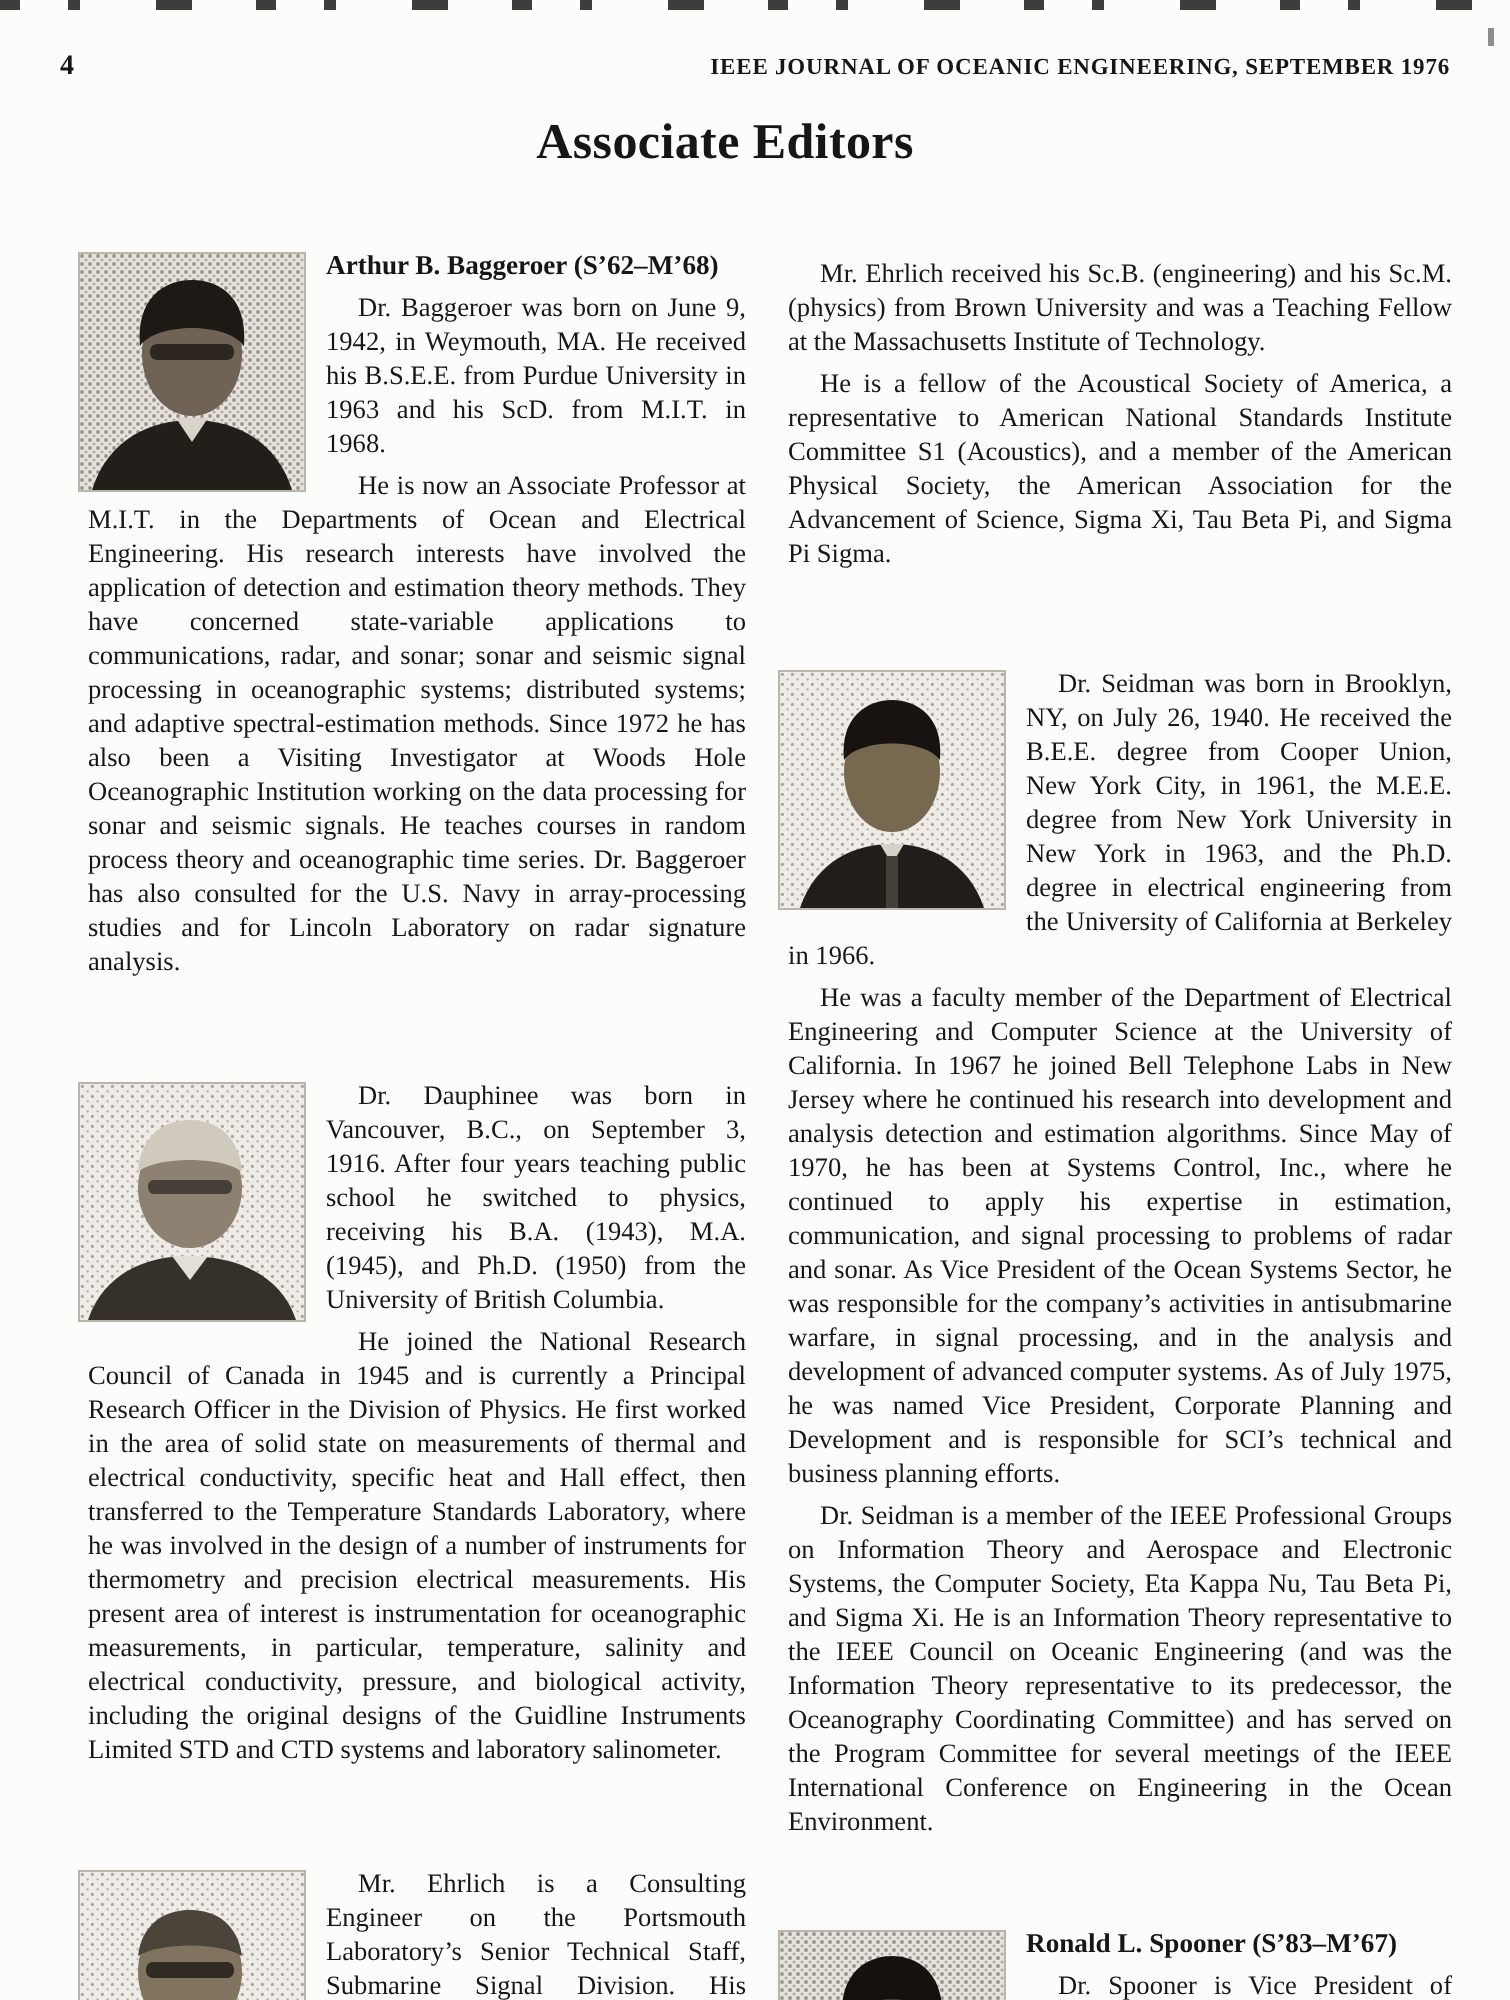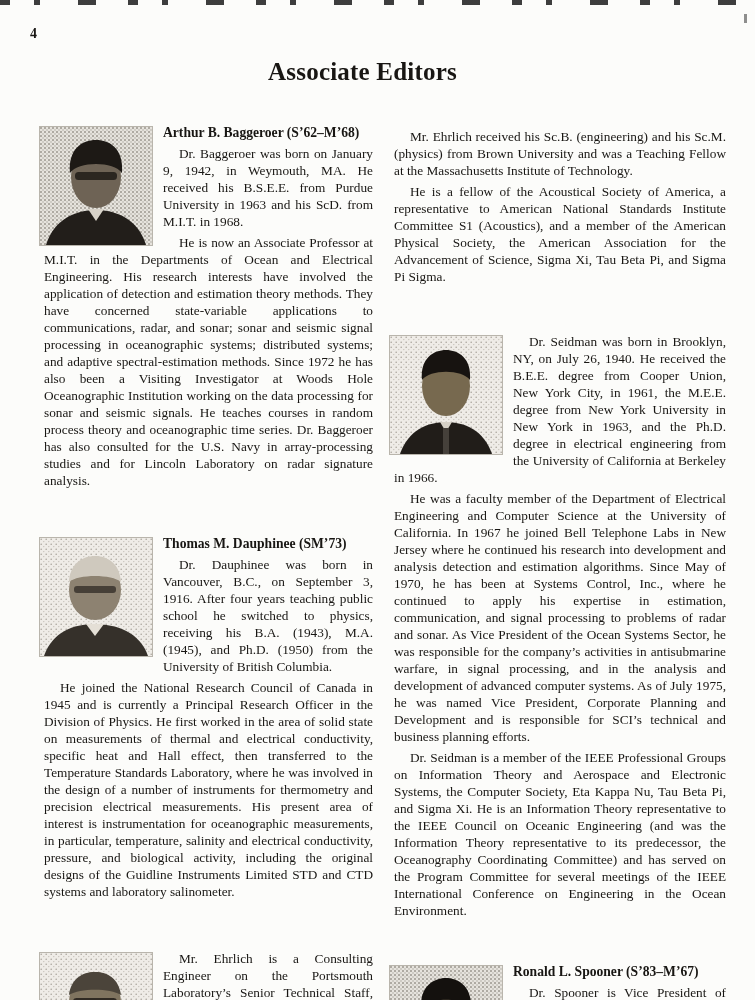--- a/index.html
+++ b/index.html
@@ -84,58 +84,58 @@
     </pattern>
   </defs>
 </svg>
 
 <div class="page">
   <div class="scan-noise-top"></div>
   <div class="scan-noise-dot"></div>
 
   <div class="header">
     <span class="page-number">4</span>
+    <span class="journal-title">IEEE JOURNAL OF OCEANIC ENGINEERING, SEPTEMBER 1976</span>
   </div>
 
   <h1 class="page-title">Associate Editors</h1>
 
   <div class="columns">
 
     <div class="col">
 
       <section class="bio">
         <div class="photo">
           <svg width="112" height="118" viewBox="0 0 112 118">
             <rect width="112" height="118" fill="url(#htA)"></rect>
             <path d="M6 118 C14 92 36 83 56 83 C76 83 98 92 106 118 Z" fill="#221e1a"></path>
             <ellipse cx="56" cy="50" rx="25" ry="31" fill="#6e6355"></ellipse>
             <path d="M30 46 C28 22 42 13 56 13 C70 13 84 22 82 46 C74 34 38 34 30 46 Z" fill="#1d1915"></path>
             <rect x="35" y="45" width="42" height="8" rx="3.5" fill="#231f1b" opacity="0.9"></rect>
             <path d="M48 82 L56 94 L64 82 Z" fill="#d8d3c9"></path>
           </svg>
         </div>
         <h3 class="bio-name">Arthur B. Baggeroer (S’62–M’68)</h3>
-        <p class="bio-text">Dr. Baggeroer was born on January 9, 1942, in Weymouth, MA. He received his B.S.E.E. from Purdue University in 1963 and his ScD. from M.I.T. in 1968.</p>
+        <p class="bio-text">Dr. Baggeroer was born on June 9, 1942, in Weymouth, MA. He received his B.S.E.E. from Purdue University in 1963 and his ScD. from M.I.T. in 1968.</p>
         <p class="bio-text">He is now an Associate Professor at M.I.T. in the Departments of Ocean and Electrical Engineering. His research interests have involved the application of detection and estimation theory methods. They have concerned state-variable applications to communications, radar, and sonar; sonar and seismic signal processing in oceanographic systems; distributed systems; and adaptive spectral-estimation methods. Since 1972 he has also been a Visiting Investigator at Woods Hole Oceanographic Institution working on the data processing for sonar and seismic signals. He teaches courses in random process theory and oceanographic time series. Dr. Baggeroer has also consulted for the U.S. Navy in array-processing studies and for Lincoln Laboratory on radar signature analysis.</p>
       </section>
 
       <div class="gap-lg"></div>
 
       <section class="bio">
         <div class="photo">
           <svg width="112" height="118" viewBox="0 0 112 118">
             <rect width="112" height="118" fill="url(#htB)"></rect>
             <path d="M4 118 C12 94 34 86 54 86 C76 86 100 94 108 118 Z" fill="#35302a"></path>
             <ellipse cx="55" cy="52" rx="26" ry="30" fill="#8d8271"></ellipse>
             <path d="M29 44 C30 26 42 18 55 18 C68 18 80 26 81 44 C72 36 38 36 29 44 Z" fill="#cfc9be"></path>
             <rect x="34" y="48" width="42" height="7" rx="3" fill="#3a342d" opacity="0.85"></rect>
             <path d="M46 86 L55 98 L64 86 Z" fill="#e4dfd6"></path>
           </svg>
         </div>
-        <h3 class="bio-name">Thomas M. Dauphinee (SM’73)</h3>
         <p class="bio-text">Dr. Dauphinee was born in Vancouver, B.C., on September 3, 1916. After four years teaching public school he switched to physics, receiving his B.A. (1943), M.A. (1945), and Ph.D. (1950) from the University of British Columbia.</p>
         <p class="bio-text">He joined the National Research Council of Canada in 1945 and is currently a Principal Research Officer in the Division of Physics. He first worked in the area of solid state on measurements of thermal and electrical conductivity, specific heat and Hall effect, then transferred to the Temperature Standards Laboratory, where he was involved in the design of a number of instruments for thermometry and precision electrical measurements. His present area of interest is instrumentation for oceanographic measurements, in particular, temperature, salinity and electrical conductivity, pressure, and biological activity, including the original designs of the Guidline Instruments Limited STD and CTD systems and laboratory salinometer.</p>
       </section>
 
       <div class="gap-lg"></div>
 
       <section class="bio">
         <div class="photo">
           <svg width="112" height="118" viewBox="0 0 112 118">
             <rect width="112" height="118" fill="url(#htB)"></rect>

